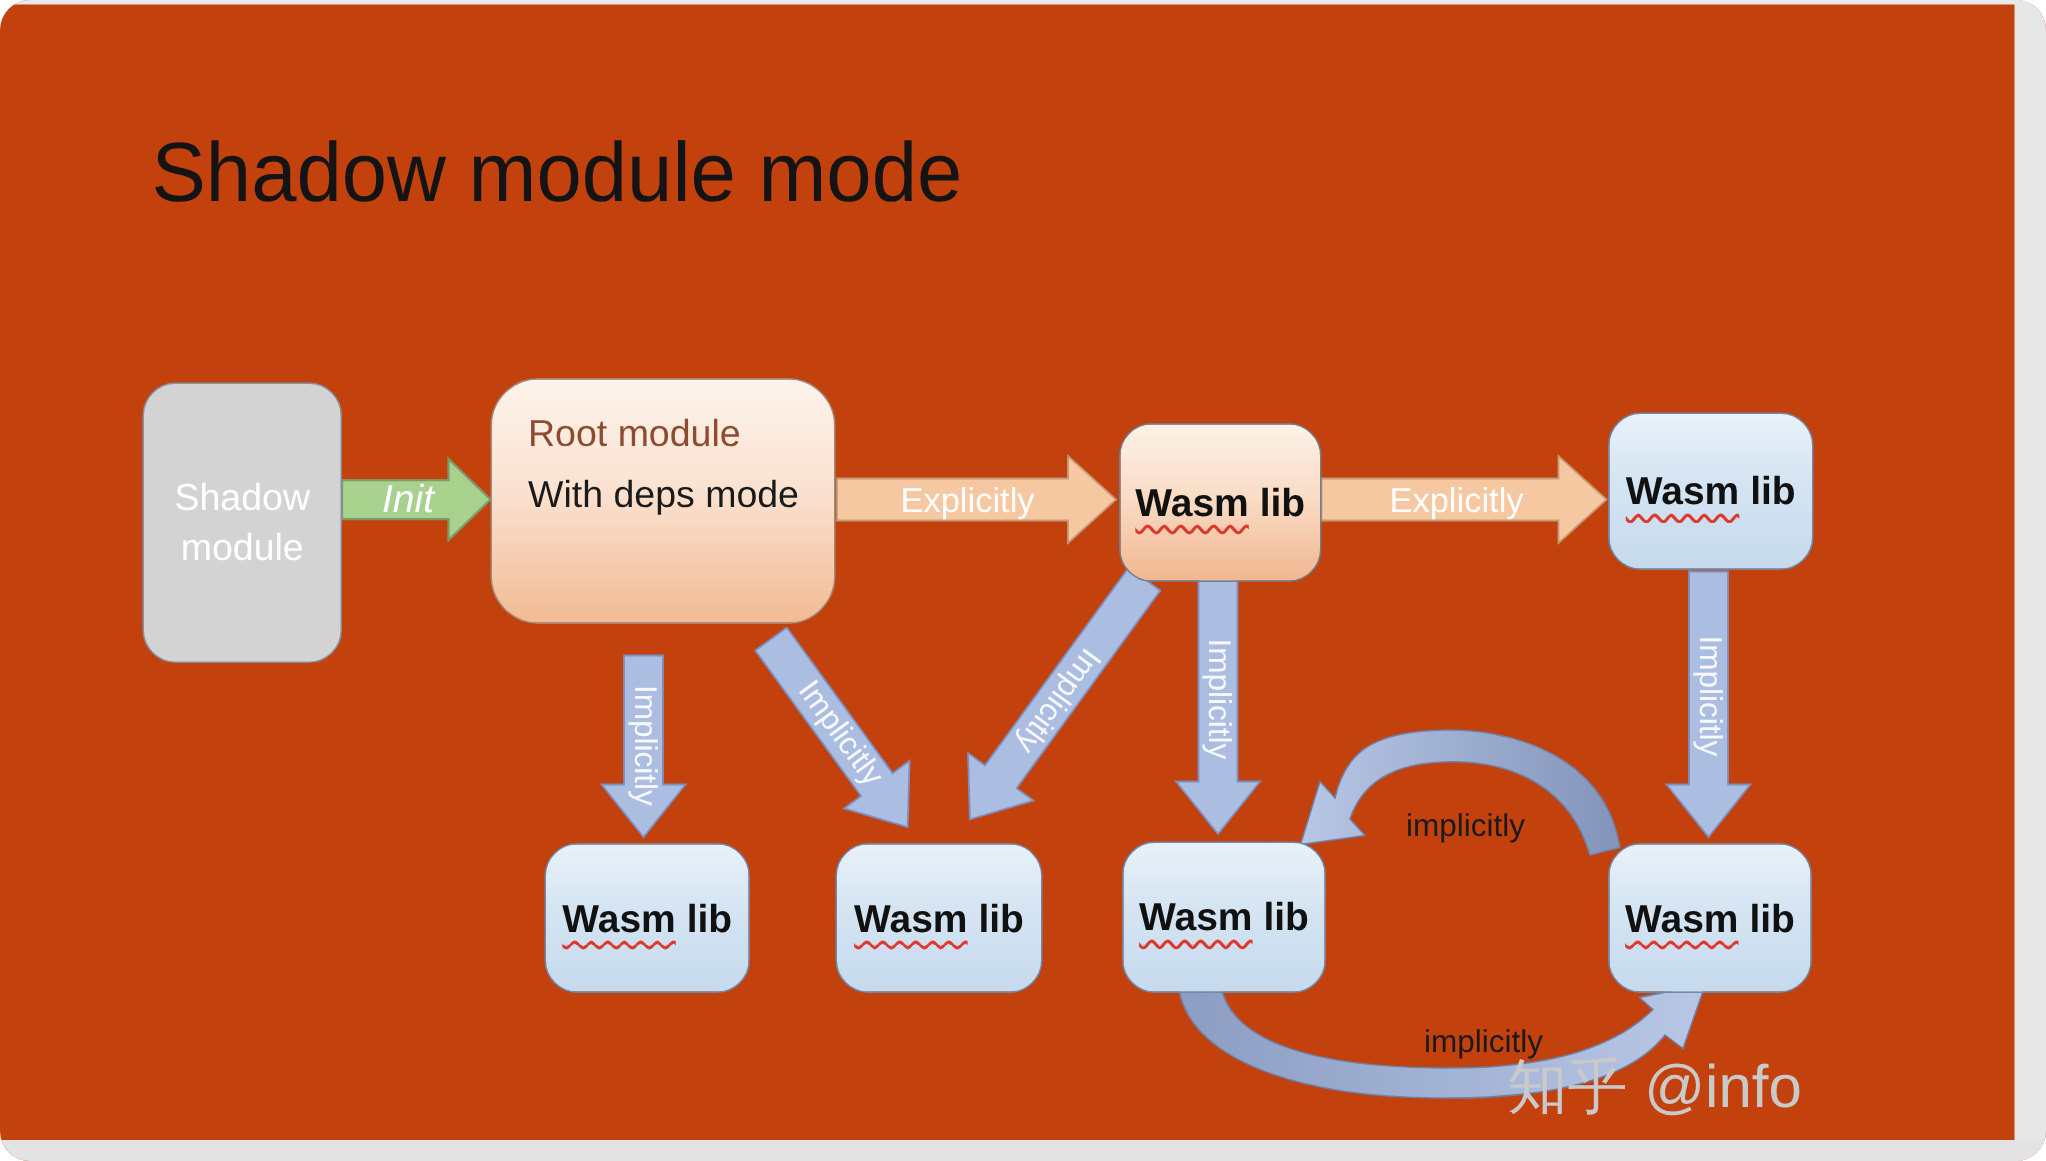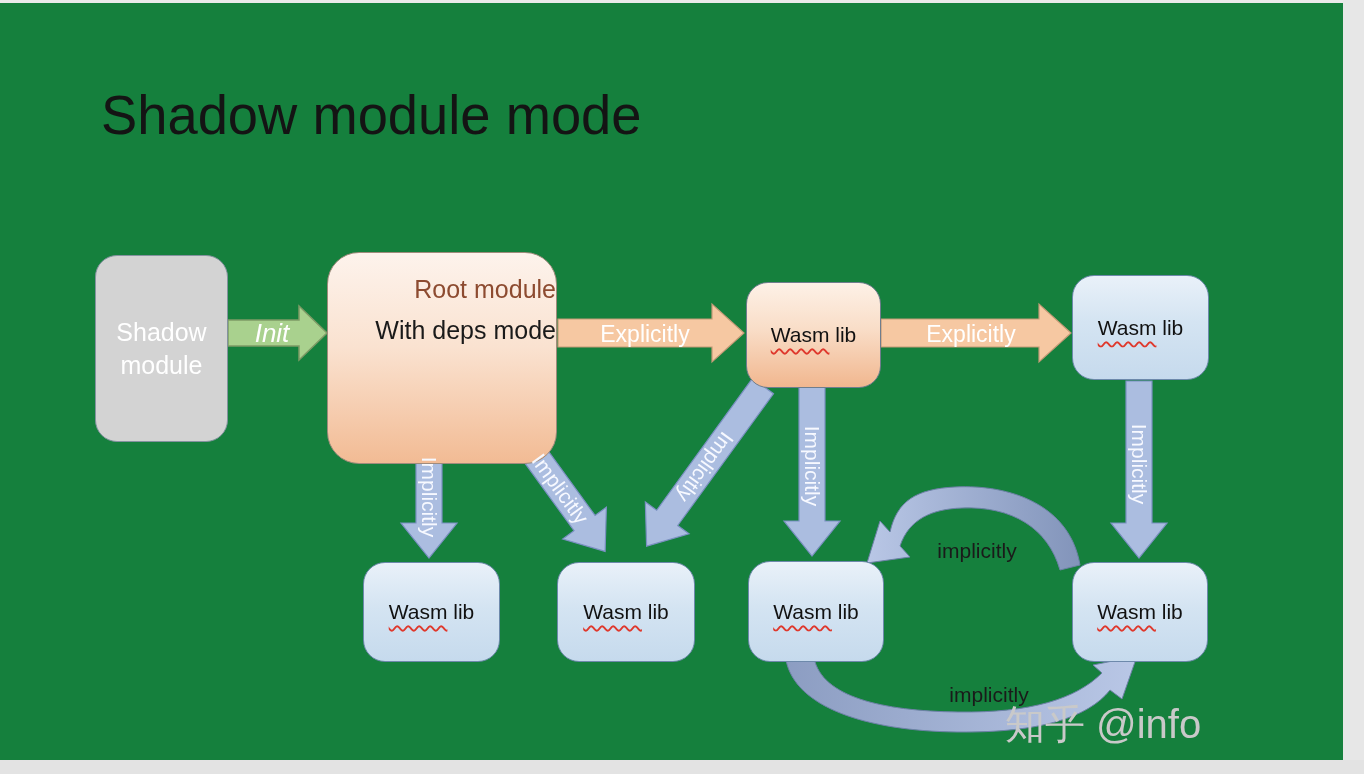--- a/index.html
+++ b/index.html
@@ -1,18 +1,18 @@
 <!DOCTYPE html>
 <html><head>
 <meta charset="utf-8">
 <style>
   html,body{margin:0;padding:0;background:#fff;}
   .stage{
     position:relative;width:1364px;height:774px;overflow:hidden;
-    background:#15803d;font-family:"Liberation Sans",sans-serif;
+    background:#c2410c;font-family:"Liberation Sans",sans-serif;border-radius:20px;
   }
   .edge-strip{position:absolute;}
   .edge-top{left:0;top:0;width:1364px;height:3px;background:#eaeaea;}
   .edge-right{right:0;top:0;width:21px;height:774px;background:#e7e7e7;}
   .edge-bottom{left:0;bottom:0;width:1364px;height:14px;background:#e3e3e3;}
 
   .title{
     position:absolute;left:101px;top:82px;
     font-size:56px;font-weight:300;color:#141414;
     letter-spacing:0px;transform:scaleX(0.97);transform-origin:left top;
@@ -21,30 +21,31 @@
 
   .arrow-layer{position:absolute;left:0;top:0;width:1364px;height:774px;}
 
   .node{position:absolute;box-sizing:border-box;display:flex;align-items:center;justify-content:center;}
   .node-shadow{
     left:95px;top:255px;width:133px;height:187px;border-radius:22px;
     background:#d3d3d3;border:1px solid #84929f;
     color:#ffffff;font-size:25px;line-height:33px;text-align:center;
   }
   .node-root{
-    left:327px;top:252px;width:230px;height:212px;border-radius:32px;
+    left:327px;top:252px;width:230px;height:164px;border-radius:32px;
     background:linear-gradient(180deg,#fdf3ec 0%,#fae2d0 45%,#f2bb94 100%);
     border:1px solid #9f8b7c;
-    display:block;padding:22px 0 0 24px;text-align:right;
+    display:block;padding:22px 0 0 24px;
   }
   .node-root .root-title{font-size:25px;color:#8d4b30;margin:0 0 12px 0;}
   .node-root .root-sub{font-size:25px;color:#1a1a1a;}
   .node-wasm{
-    border-radius:22px;font-size:21px;color:#111;
+    border-radius:22px;font-size:26px;color:#111;
     border:1px solid #6f7d8d;
+    font-weight:bold;
   }
   .wasm-orange{
     left:746px;top:282px;width:135px;height:106px;
     background:linear-gradient(180deg,#fdf1e7 0%,#f9ddc7 45%,#f1b78f 100%);
   }
   .wasm-blue{
     background:linear-gradient(180deg,#e9f1f9 0%,#d4e4f2 45%,#c6daed 100%);
     border:1px solid #6d89ab;
   }
   .wasm-b-top{left:1072px;top:275px;width:137px;height:105px;}

